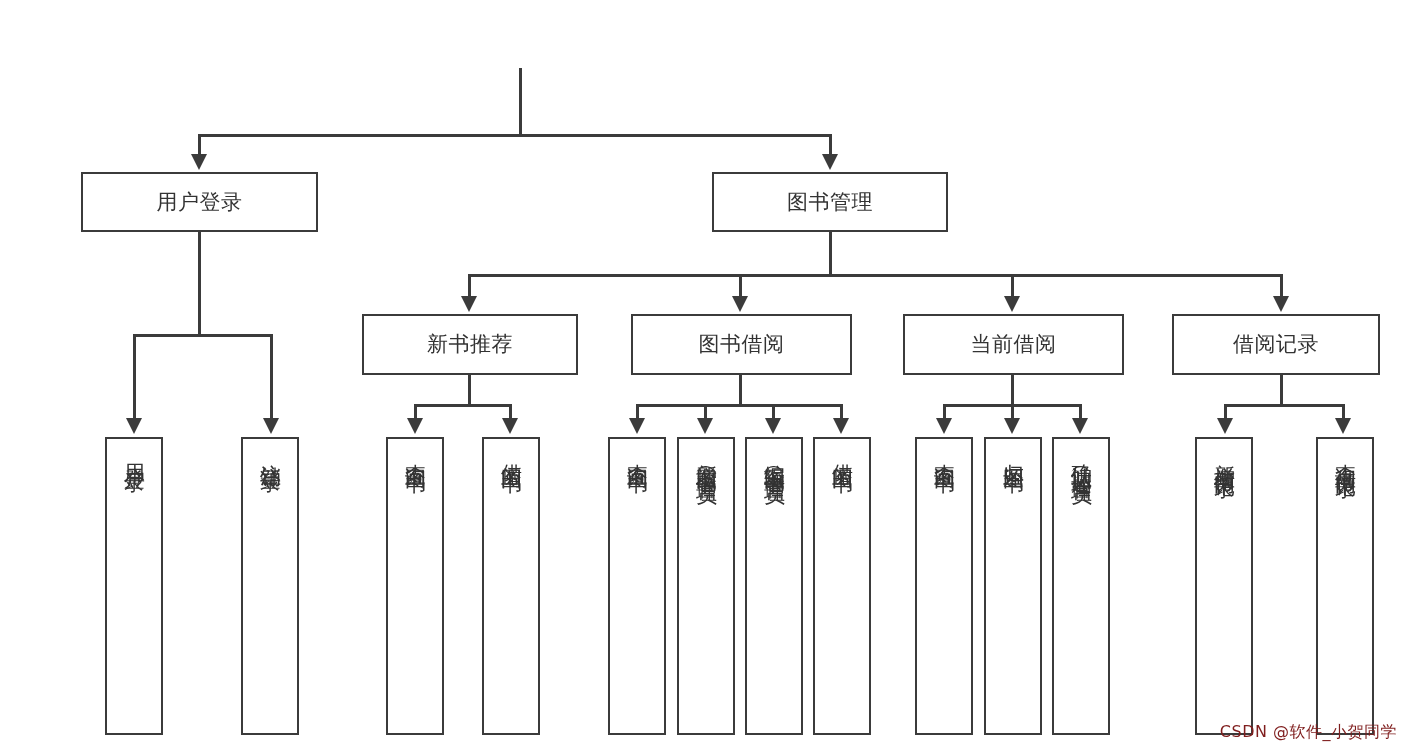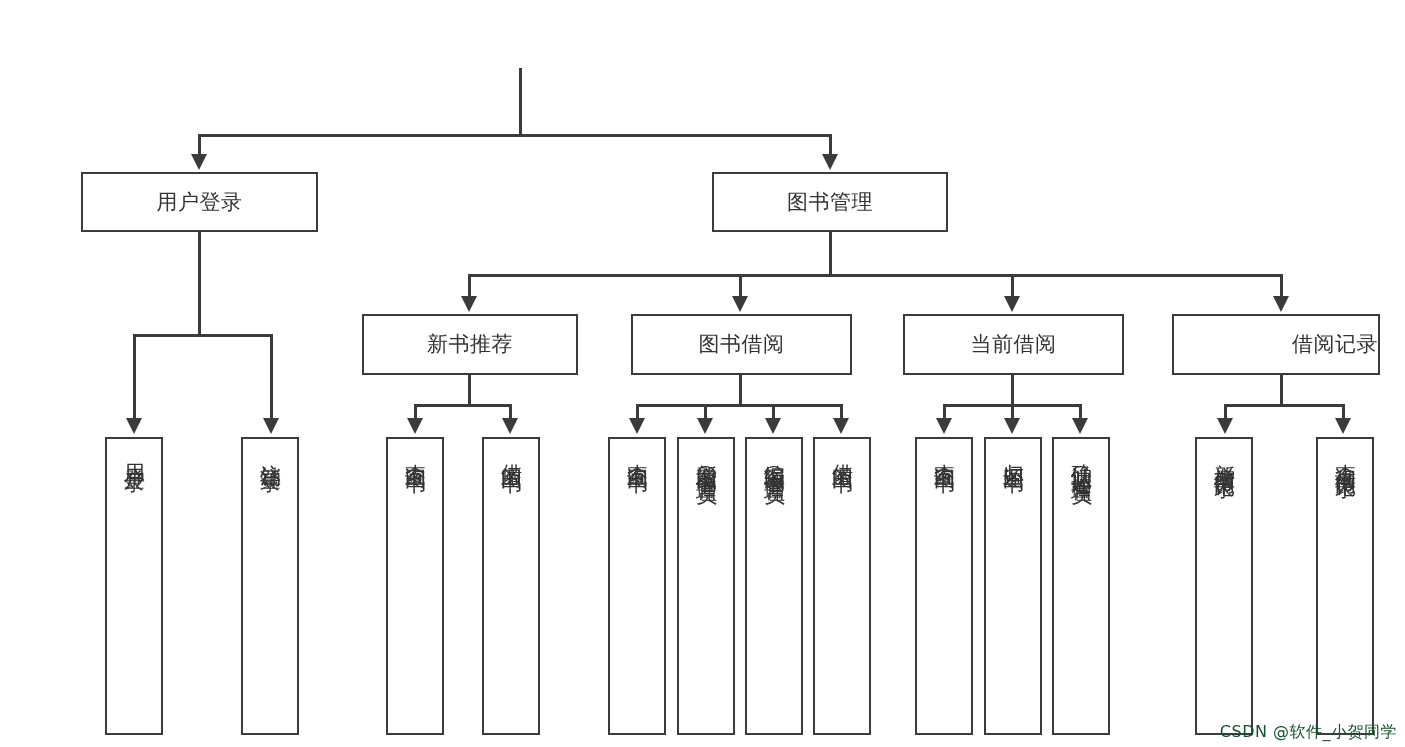--- a/index.html
+++ b/index.html
@@ -67,21 +67,21 @@
     height: 0;
     border-left: 8px solid transparent;
     border-right: 8px solid transparent;
     border-top: 16px solid #3b3b3b;
   }
   #watermark {
     position: absolute;
     right: 8px;
     bottom: 4px;
     font-size: 16px;
-    color: #14532d;
+    color: #7f1d1d;
     white-space: nowrap;
     letter-spacing: 0.5px;
   }
 </style>
 </head>
 <body>
 
 <div id="canvas">
 
   <div class="edge-v" style="left:519px; top:68px; height:67px;"></div>
@@ -153,21 +153,21 @@
 
   <div class="node horiz" style="left:712px; top:172px; width:236px; height:60px;">
     <span class="label">图书管理</span>
   </div>
   <div class="node horiz" style="left:631px; top:314px; width:221px; height:61px;text-align:right;">
     <span class="label">图书借阅</span>
   </div>
   <div class="node horiz" style="left:903px; top:314px; width:221px; height:61px;">
     <span class="label">当前借阅</span>
   </div>
-  <div class="node horiz" style="left:1172px; top:314px; width:208px; height:61px;justify-content:flex-end;">
+  <div class="node horiz" style="left:1172px; top:314px; width:208px; height:61px;">
     <span class="label">借阅记录</span>
   </div>
 
   <div class="node vert" style="left:105px; top:437px; width:58px; height:298px;">
     <span class="label">用户登录</span>
   </div>
   <div class="node vert" style="left:241px; top:437px; width:58px; height:298px;">
     <span class="label">注销登录</span>
   </div>
   <div class="node vert" style="left:386px; top:437px; width:58px; height:298px;">

